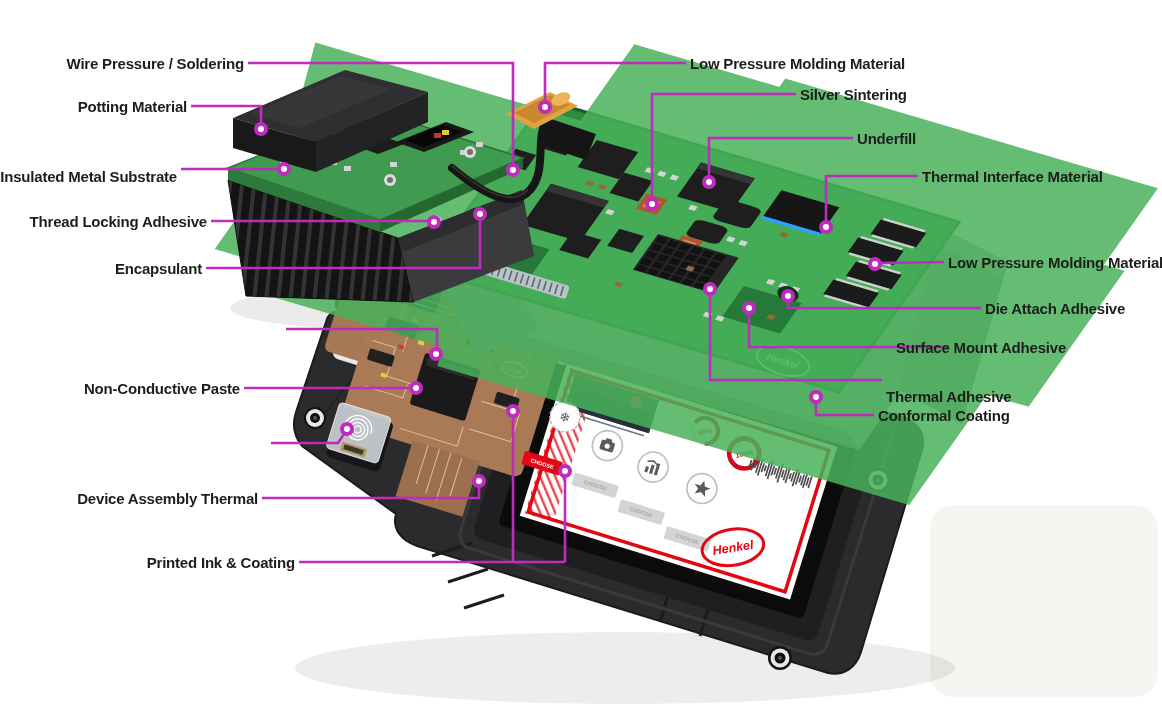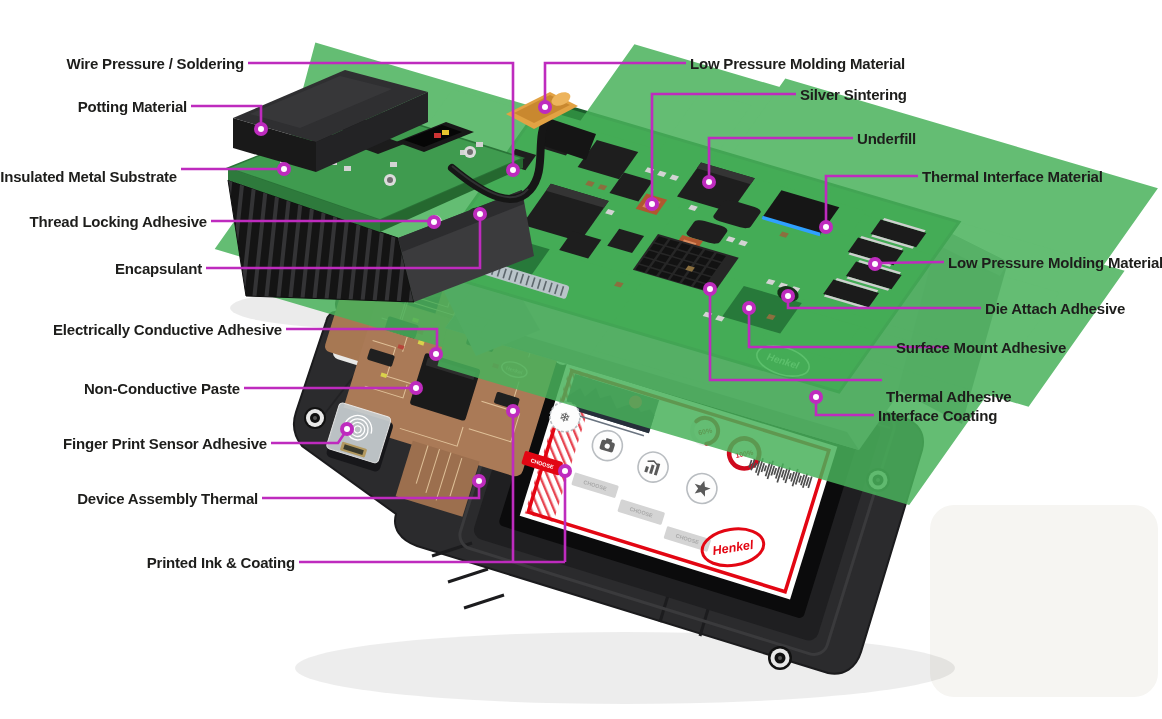--- a/index.html
+++ b/index.html
@@ -527,29 +527,27 @@
           <circle cx="816" cy="397" r="3"></circle>
     </g>
   </g>
 </svg>
 
 <div class="callout-label left" style="right:918px;top:63px">Wire Pressure / Soldering</div>
 <div class="callout-label left" style="right:975px;top:106px">Potting Material</div>
 <div class="callout-label left" style="right:985px;top:176px">Insulated Metal Substrate</div>
 <div class="callout-label left" style="right:955px;top:221px">Thread Locking Adhesive</div>
 <div class="callout-label left" style="right:960px;top:268px">Encapsulant</div>
-<div class="callout-label left" style="right:880px;top:329px">Electrically Conductive Adhesive</div>
 <div class="callout-label left" style="right:922px;top:388px">Non-Conductive Paste</div>
-<div class="callout-label left" style="right:895px;top:443px">Finger Print Sensor Adhesive</div>
 <div class="callout-label left" style="right:904px;top:498px">Device Assembly Thermal</div>
 <div class="callout-label left" style="right:867px;top:562px">Printed Ink &amp; Coating</div>
 
 <div class="callout-label right" style="left:690px;top:63px">Low Pressure Molding Material</div>
 <div class="callout-label right" style="left:800px;top:94px">Silver Sintering</div>
 <div class="callout-label right" style="left:857px;top:138px">Underfill</div>
 <div class="callout-label right" style="left:922px;top:176px">Thermal Interface Material</div>
 <div class="callout-label right" style="left:948px;top:262px">Low Pressure Molding Material</div>
 <div class="callout-label right" style="left:985px;top:308px">Die Attach Adhesive</div>
 <div class="callout-label right" style="left:896px;top:347px">Surface Mount Adhesive</div>
 <div class="callout-label right" style="left:886px;top:396px">Thermal Adhesive</div>
-<div class="callout-label right" style="left:878px;top:415px">Interface Coating</div>
+<div class="callout-label right" style="left:878px;top:415px">Conformal Coating</div>
 
 </div>
 
 </body></html>

